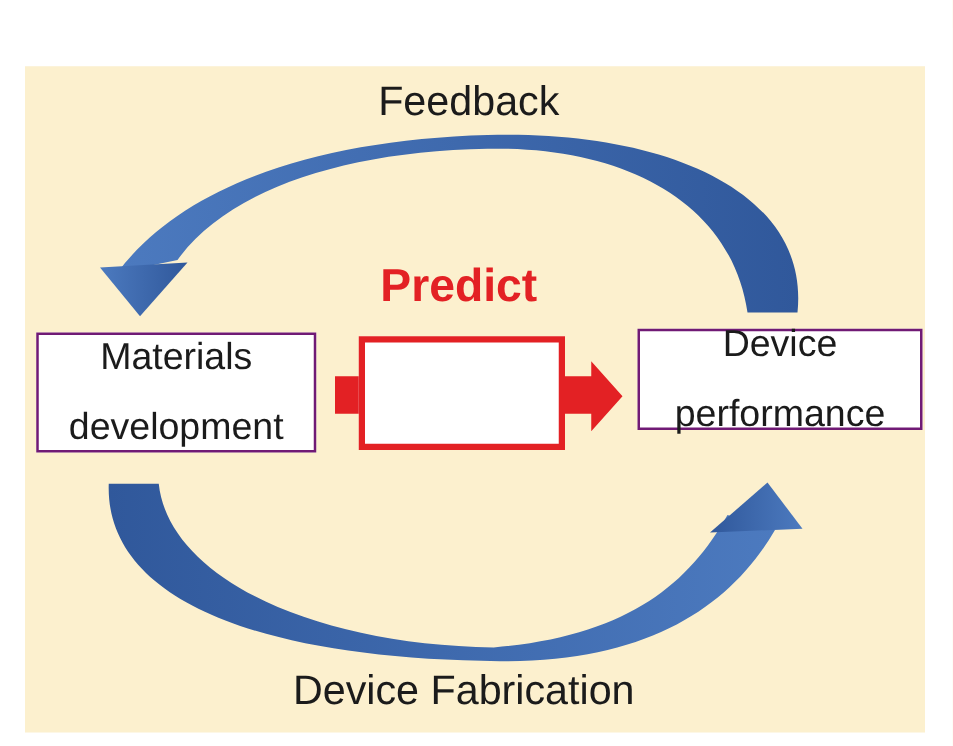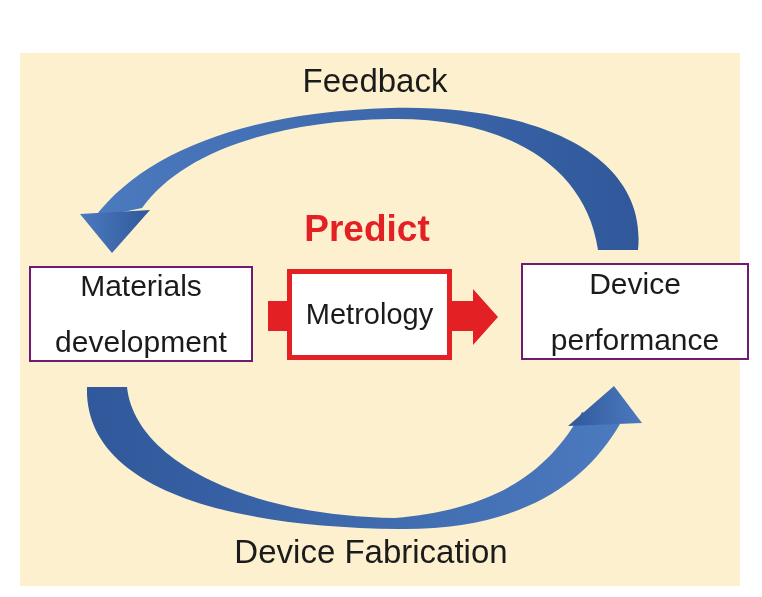--- a/index.html
+++ b/index.html
@@ -83,24 +83,24 @@
   }
   .node-metrology {
     left: 287px;
     top: 247px;
     width: 165px;
     height: 91px;
     font-size: 29px;
     line-height: 35px;
   }
   .node-device {
-    left: 521px;
+    left: 510px;
     top: 241px;
     width: 228px;
-    height: 97px;
+    height: 81px;
   }
 </style>
 </head>
 <body>
 
 <div class="stage">
 
   <div class="panel"></div>
 
   <svg class="arrows" viewBox="0 0 762 597">
@@ -145,21 +145,20 @@
   <div class="label label-predict">Predict</div>
 
   <div class="label label-fabrication">Device Fabrication</div>
 
   <div class="node node-blue node-materials">
     <div>Materials</div>
     <div>development</div>
   </div>
 
   <div class="node node-red node-metrology">
-    <div>Metrology</div>
   </div>
 
   <div class="node node-blue node-device">
     <div>Device</div>
     <div>performance</div>
   </div>
 
 </div>
 
 </body></html>

